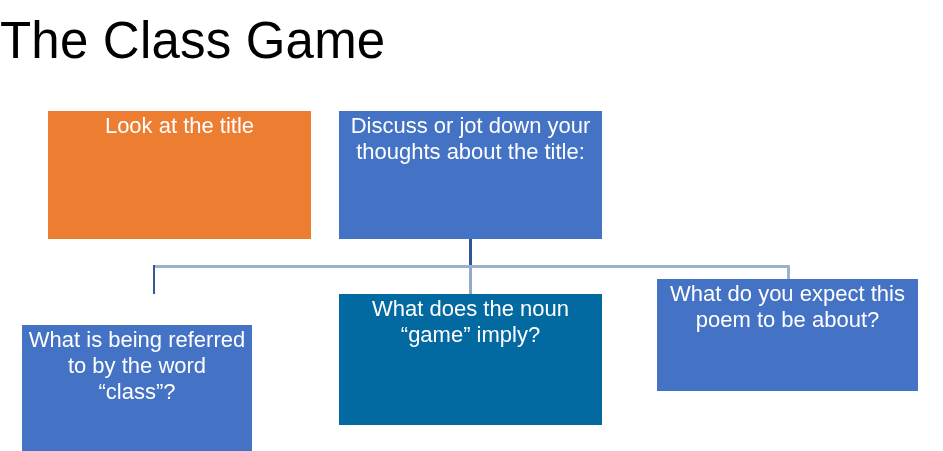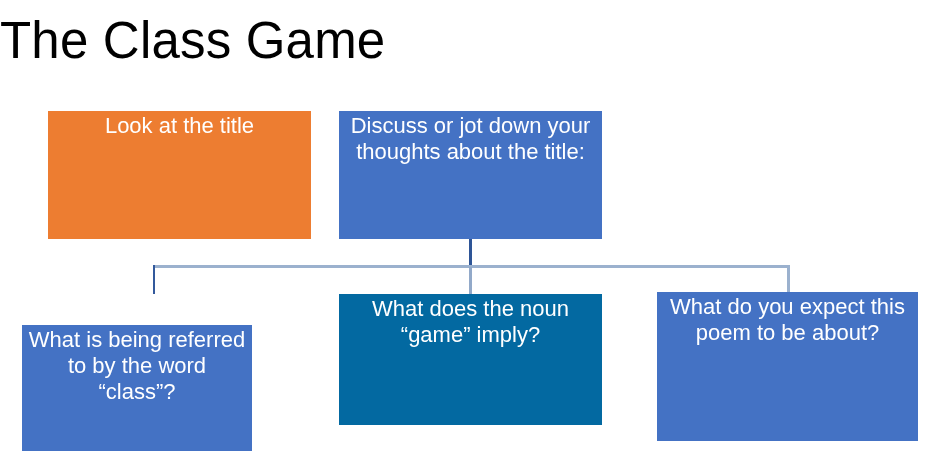--- a/index.html
+++ b/index.html
@@ -75,23 +75,23 @@
   }
   #node-q2 {
     left: 339px;
     top: 294px;
     width: 263px;
     height: 131px;
     background: #0369a1;
   }
   #node-q3 {
     left: 657px;
-    top: 292px;
+    top: 279px;
     width: 261px;
-    height: 149px;
+    height: 112px;
     background: #4472C4;
   }
   
   .conn {
     position: absolute;
   }
   #conn-stem {
     left: 469px;
     top: 239px;
     width: 3px;

